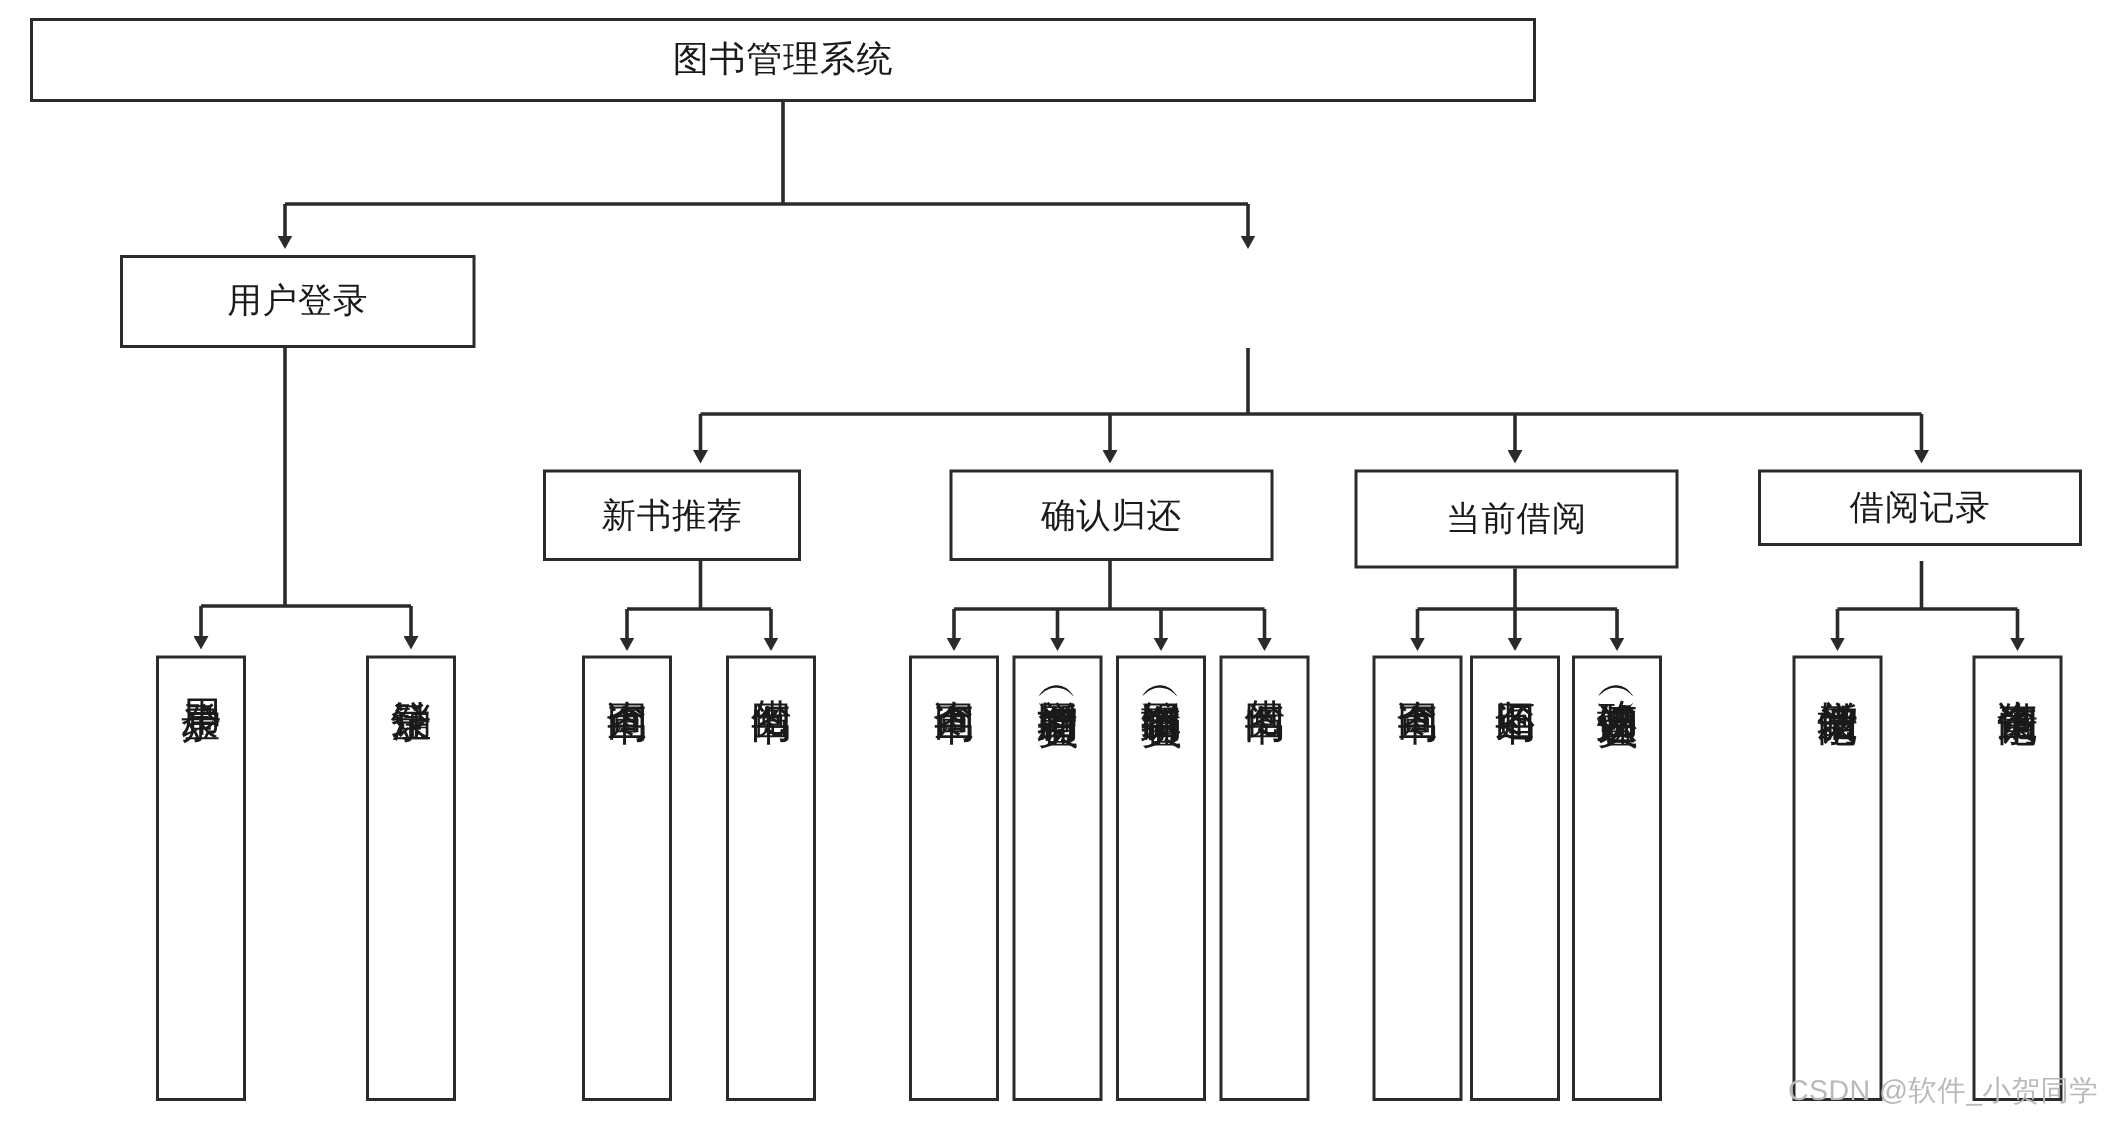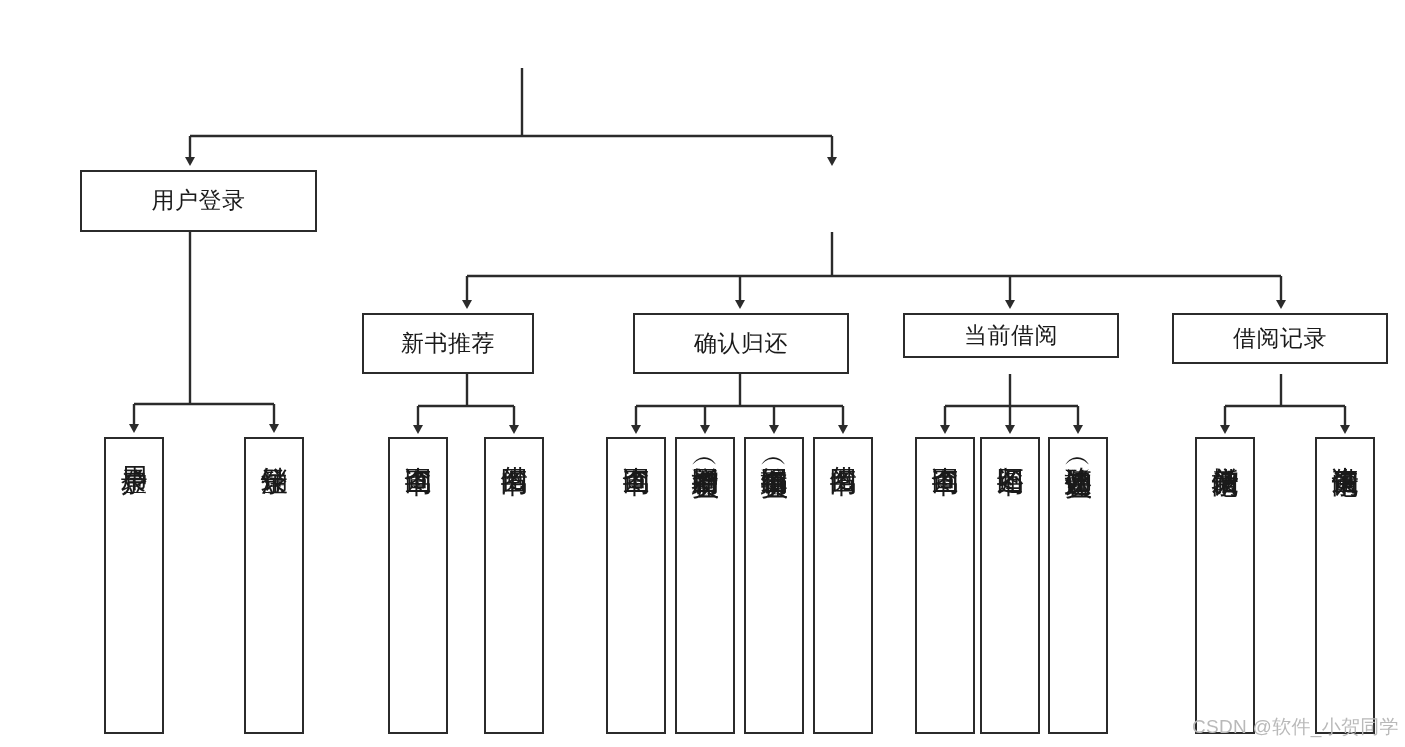--- a/index.html
+++ b/index.html
@@ -121,32 +121,35 @@
       <path d="M1010,406 L1010,426" marker-end="url(#arrow)"></path>
       <path d="M1078,406 L1078,426" marker-end="url(#arrow)"></path>
 
       <path d="M1281,374 L1281,406"></path>
       <path d="M1225,406 L1345,406"></path>
       <path d="M1225,406 L1225,426" marker-end="url(#arrow)"></path>
       <path d="M1345,406 L1345,426" marker-end="url(#arrow)"></path>
     </g>
   </svg>
 
+  <div class="node root horizontal" style="left:20px; top:12px; width:1004px; height:56px;">
+    <span class="node-label">图书管理系统</span>
+  </div>
 
   <div class="node horizontal" style="left:80px; top:170px; width:237px; height:62px;">
     <span class="node-label">用户登录</span>
   </div>
 
   <div class="node horizontal" style="left:362px; top:313px; width:172px; height:61px;">
     <span class="node-label">新书推荐</span>
   </div>
   <div class="node horizontal" style="left:633px; top:313px; width:216px; height:61px;">
     <span class="node-label">确认归还</span>
   </div>
-  <div class="node horizontal" style="left:903px; top:313px; width:216px; height:45px;">
+  <div class="node horizontal" style="left:903px; top:313px; width:216px; height:66px;">
     <span class="node-label">当前借阅</span>
   </div>
   <div class="node horizontal" style="left:1172px; top:313px; width:216px; height:51px;">
     <span class="node-label">借阅记录</span>
   </div>
 
   <div class="node vertical" style="left:104px; top:437px; width:60px; height:297px;">
     <span class="node-label">用户登录</span>
   </div>
   <div class="node vertical" style="left:244px; top:437px; width:60px; height:297px;">

